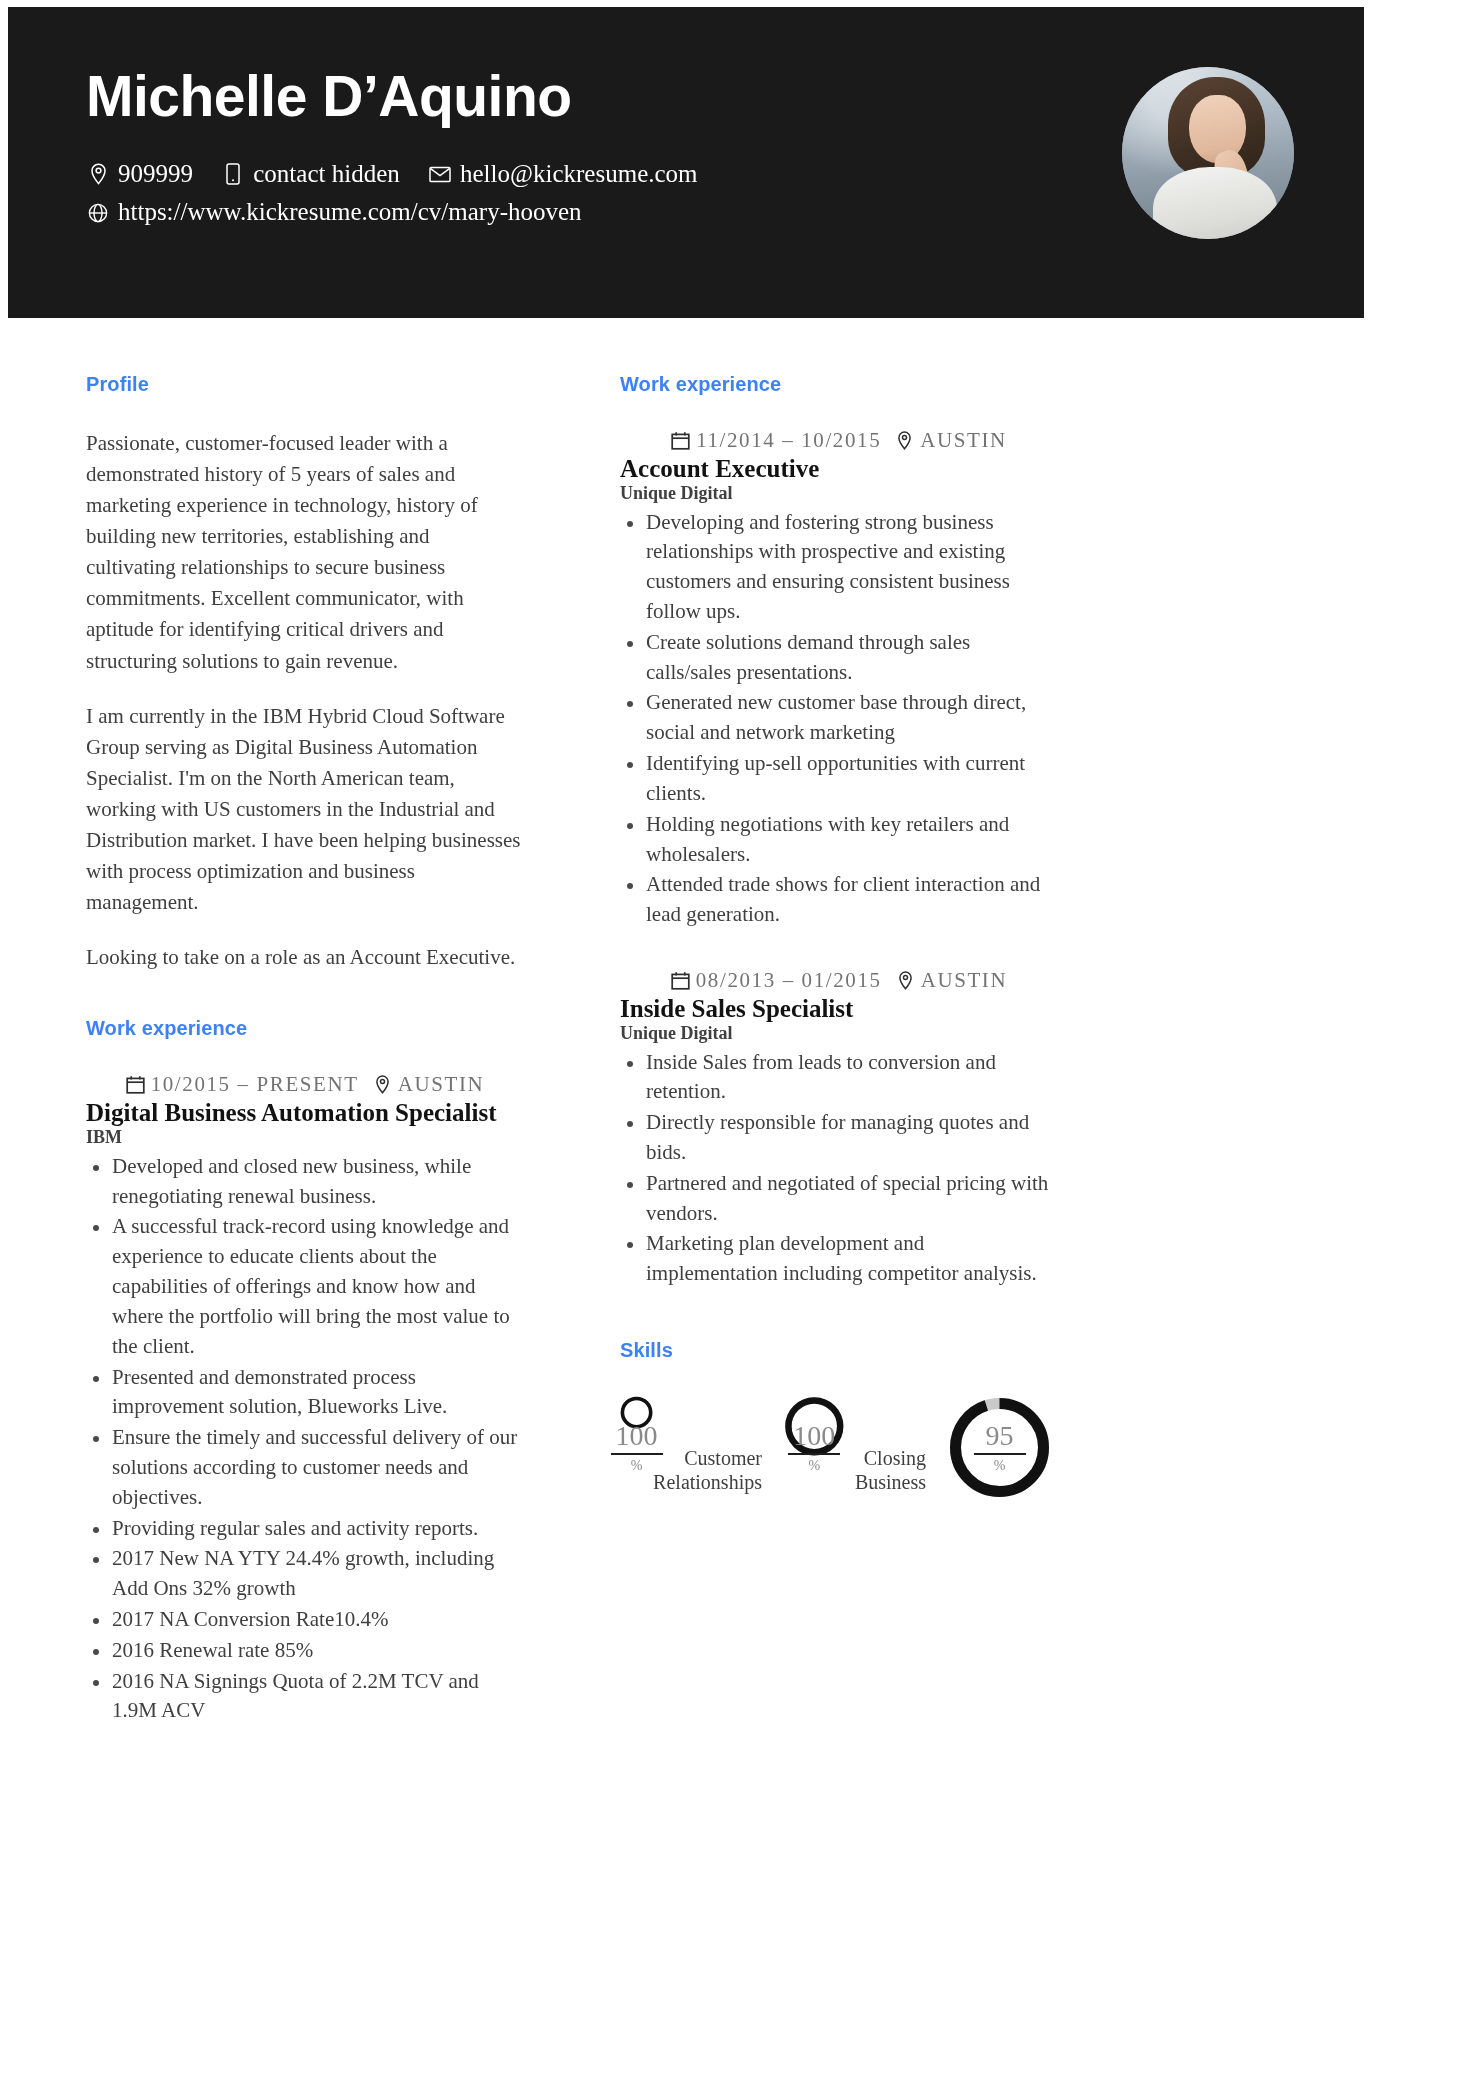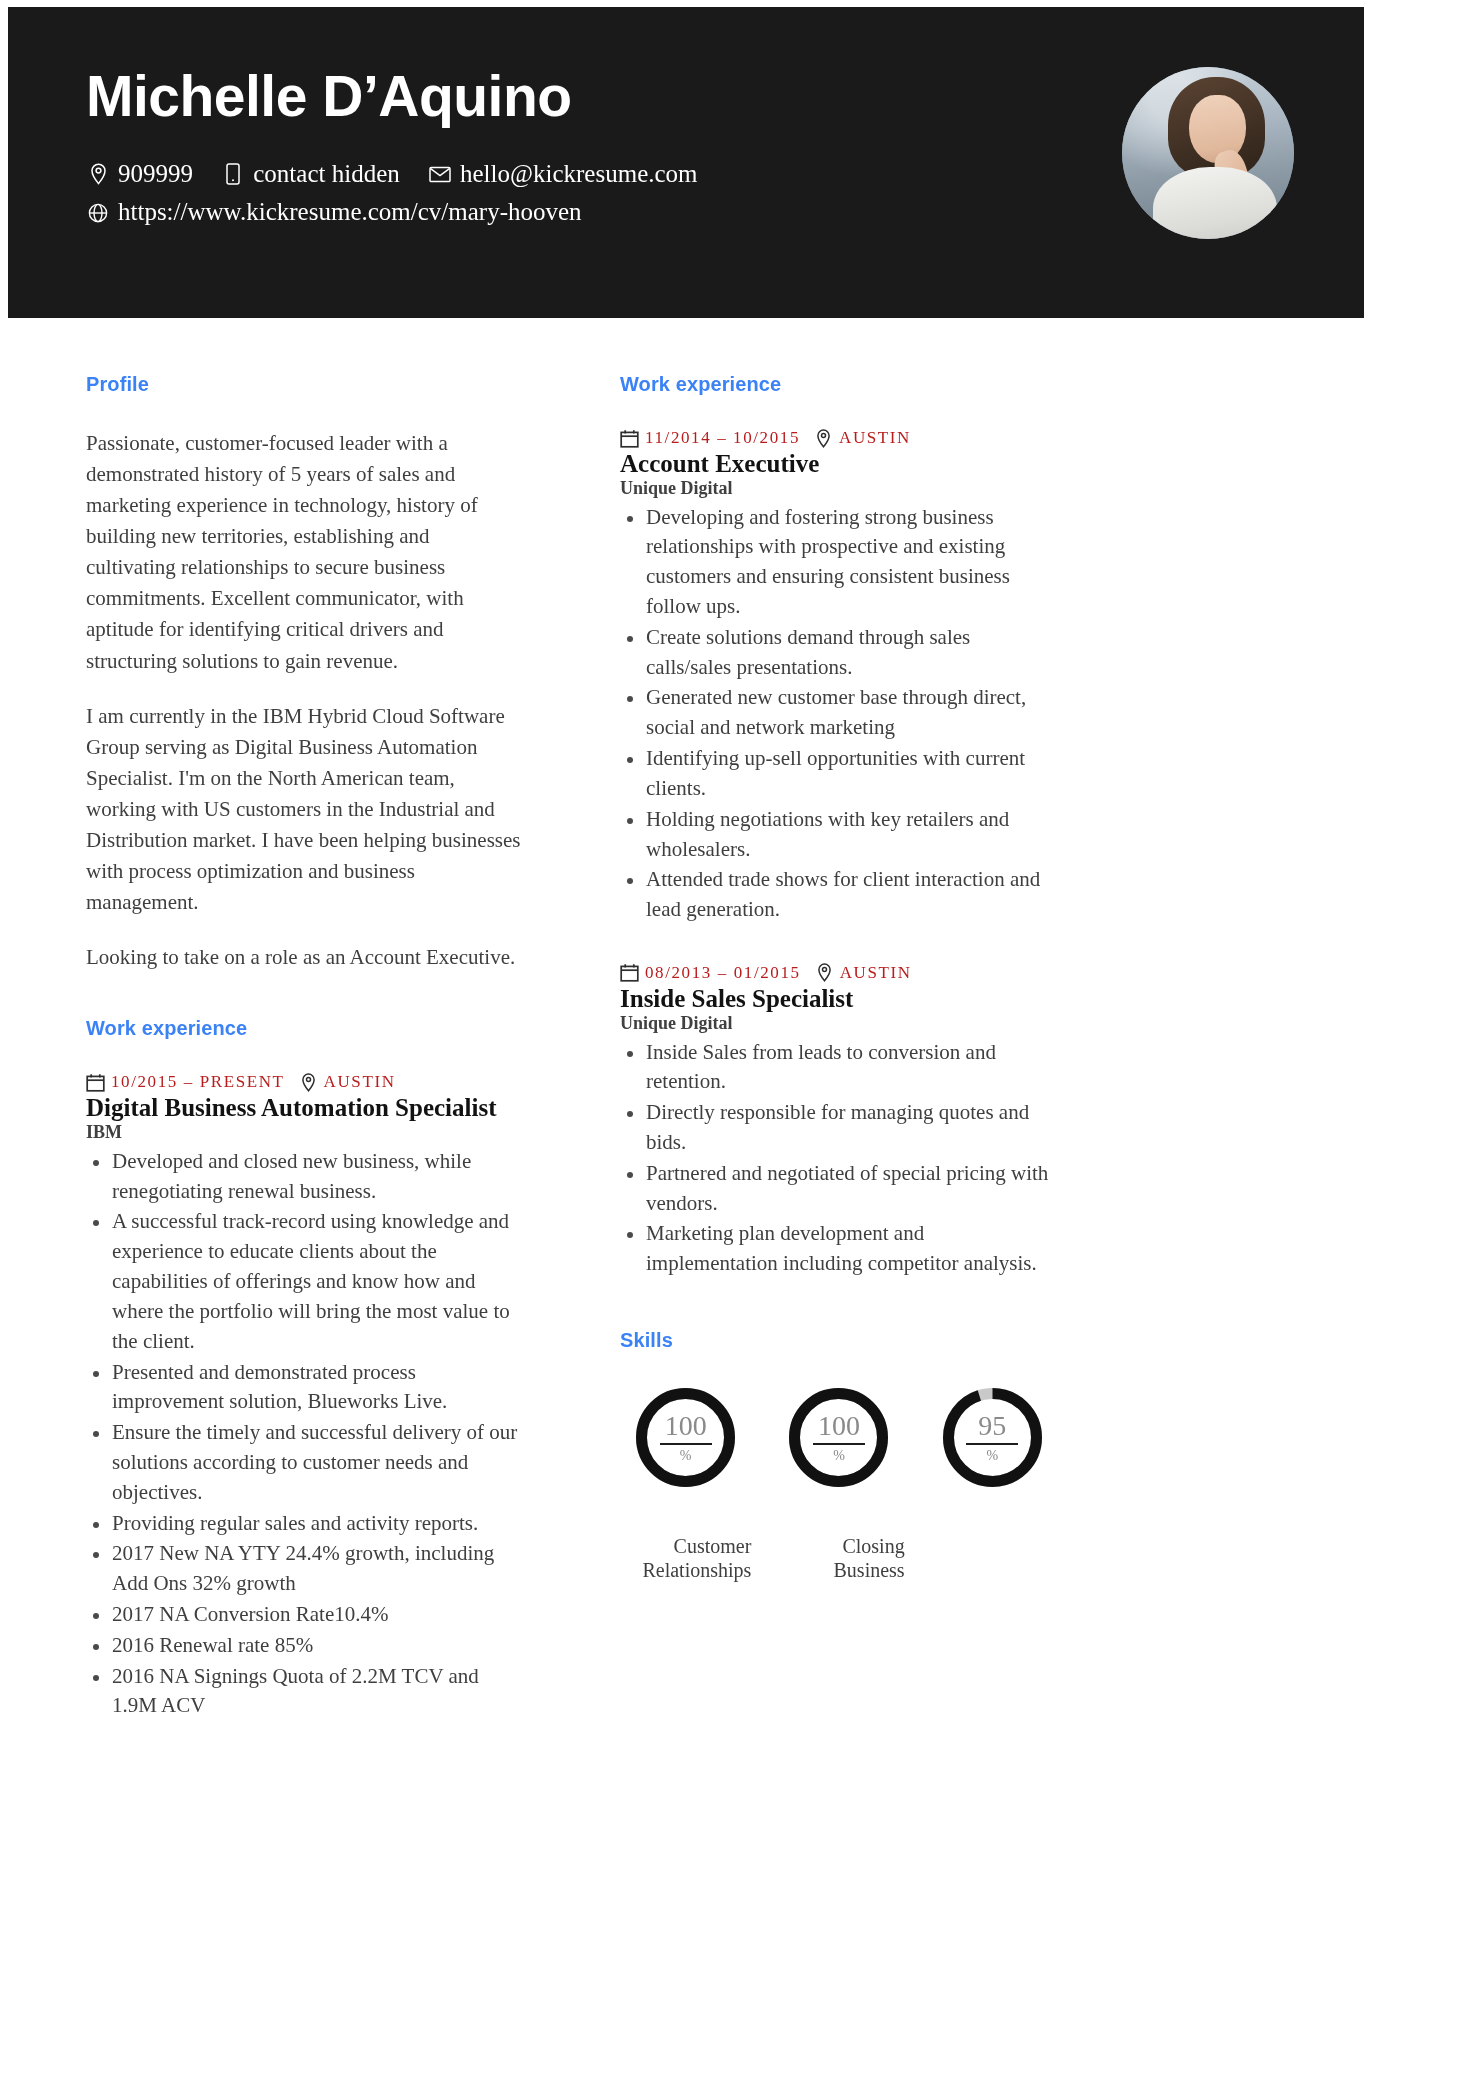--- a/index.html
+++ b/index.html
@@ -168,25 +168,26 @@
   }
   .para:last-child { margin-bottom: 0; }
 
   
   .job { margin-bottom: 30px; }
   .job:last-child { margin-bottom: 0; }
 
   .job-meta {
     display: flex;
     align-items: center;
-    font-size: 17px;
+    font-size: 21px;
     letter-spacing: 1.6px;
-    color: #b91c1c;
+    color: #737373;
     margin-bottom: 2px;
     white-space: nowrap;
+    justify-content: center;
   }
 
   .meta-icon {
     display: inline-flex;
     align-items: center;
     justify-content: center;
     width: 19px;
     height: 19px;
     margin-right: 6px;
     flex: 0 0 auto;
@@ -240,21 +241,21 @@
   .skills-row {
     display: flex;
     justify-content: flex-start;
     gap: 22px;
     margin-top: 34px;
   }
 
   .skill {
     width: 142px;
     display: flex;
-    flex-direction: column;
+    flex-direction: row;
     align-items: center;
   }
 
   .skill-ring {
     position: relative;
     width: 103px;
     height: 103px;
     margin-bottom: 18px;
   }
 

